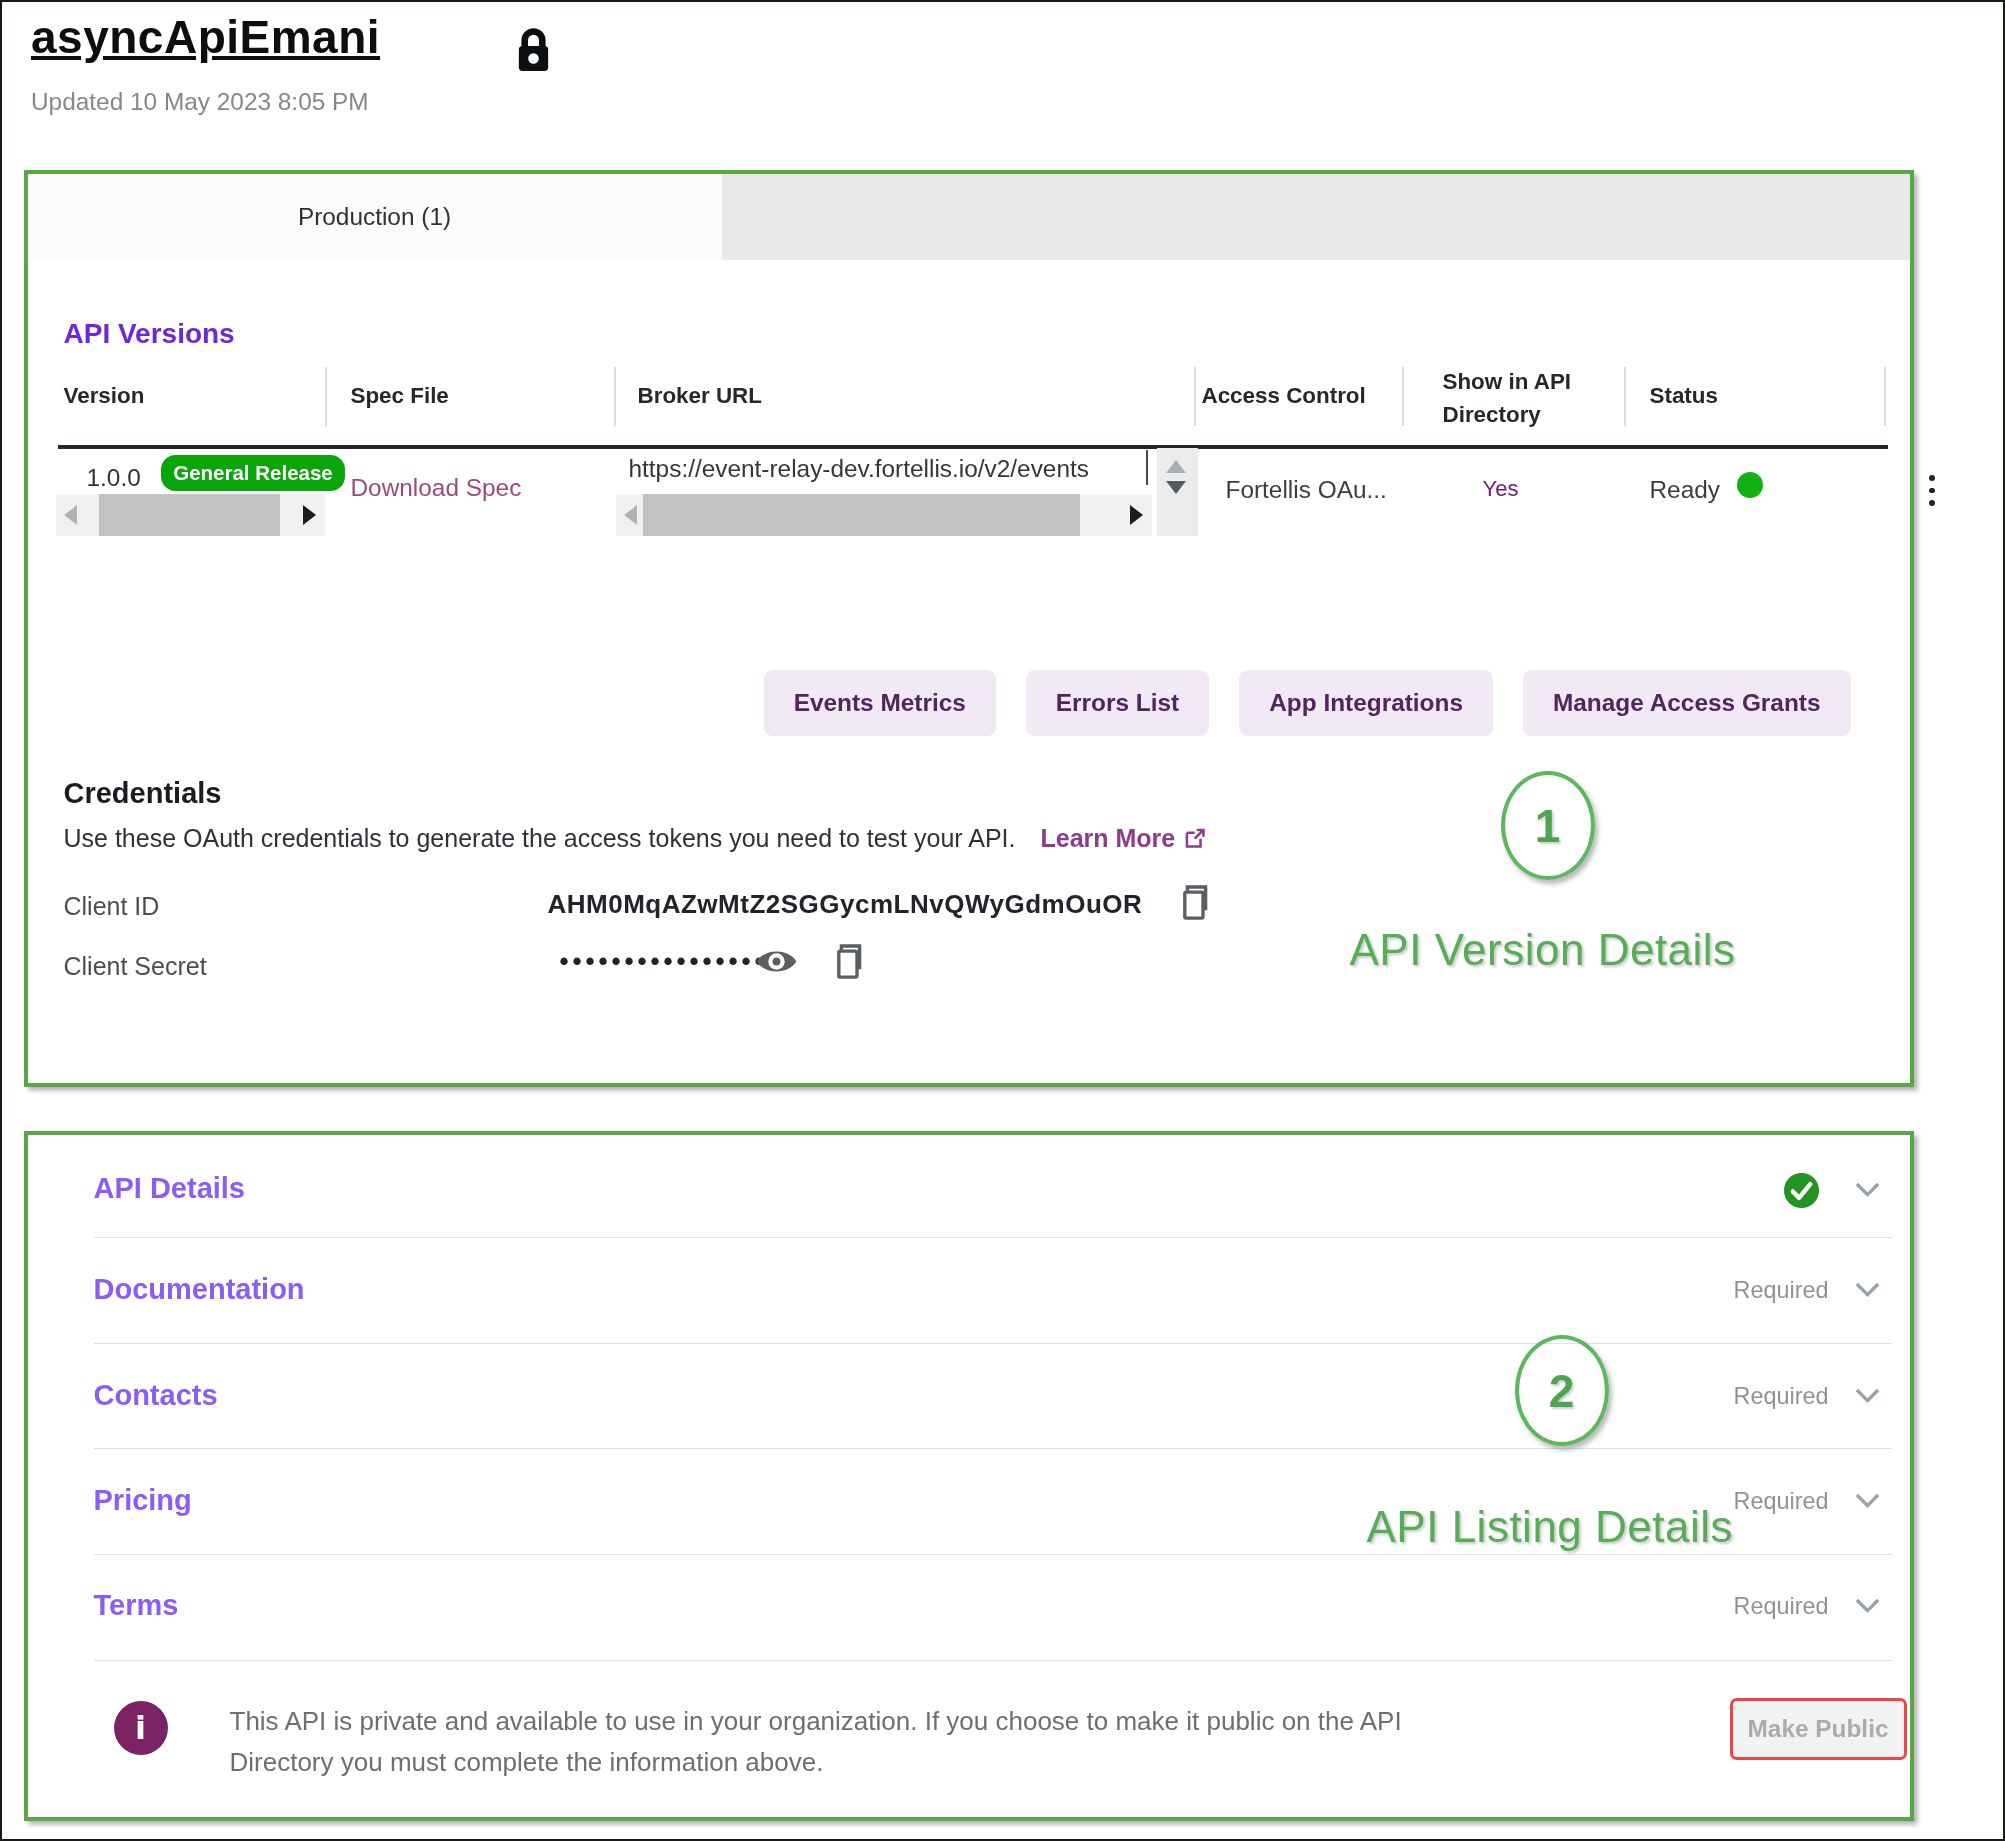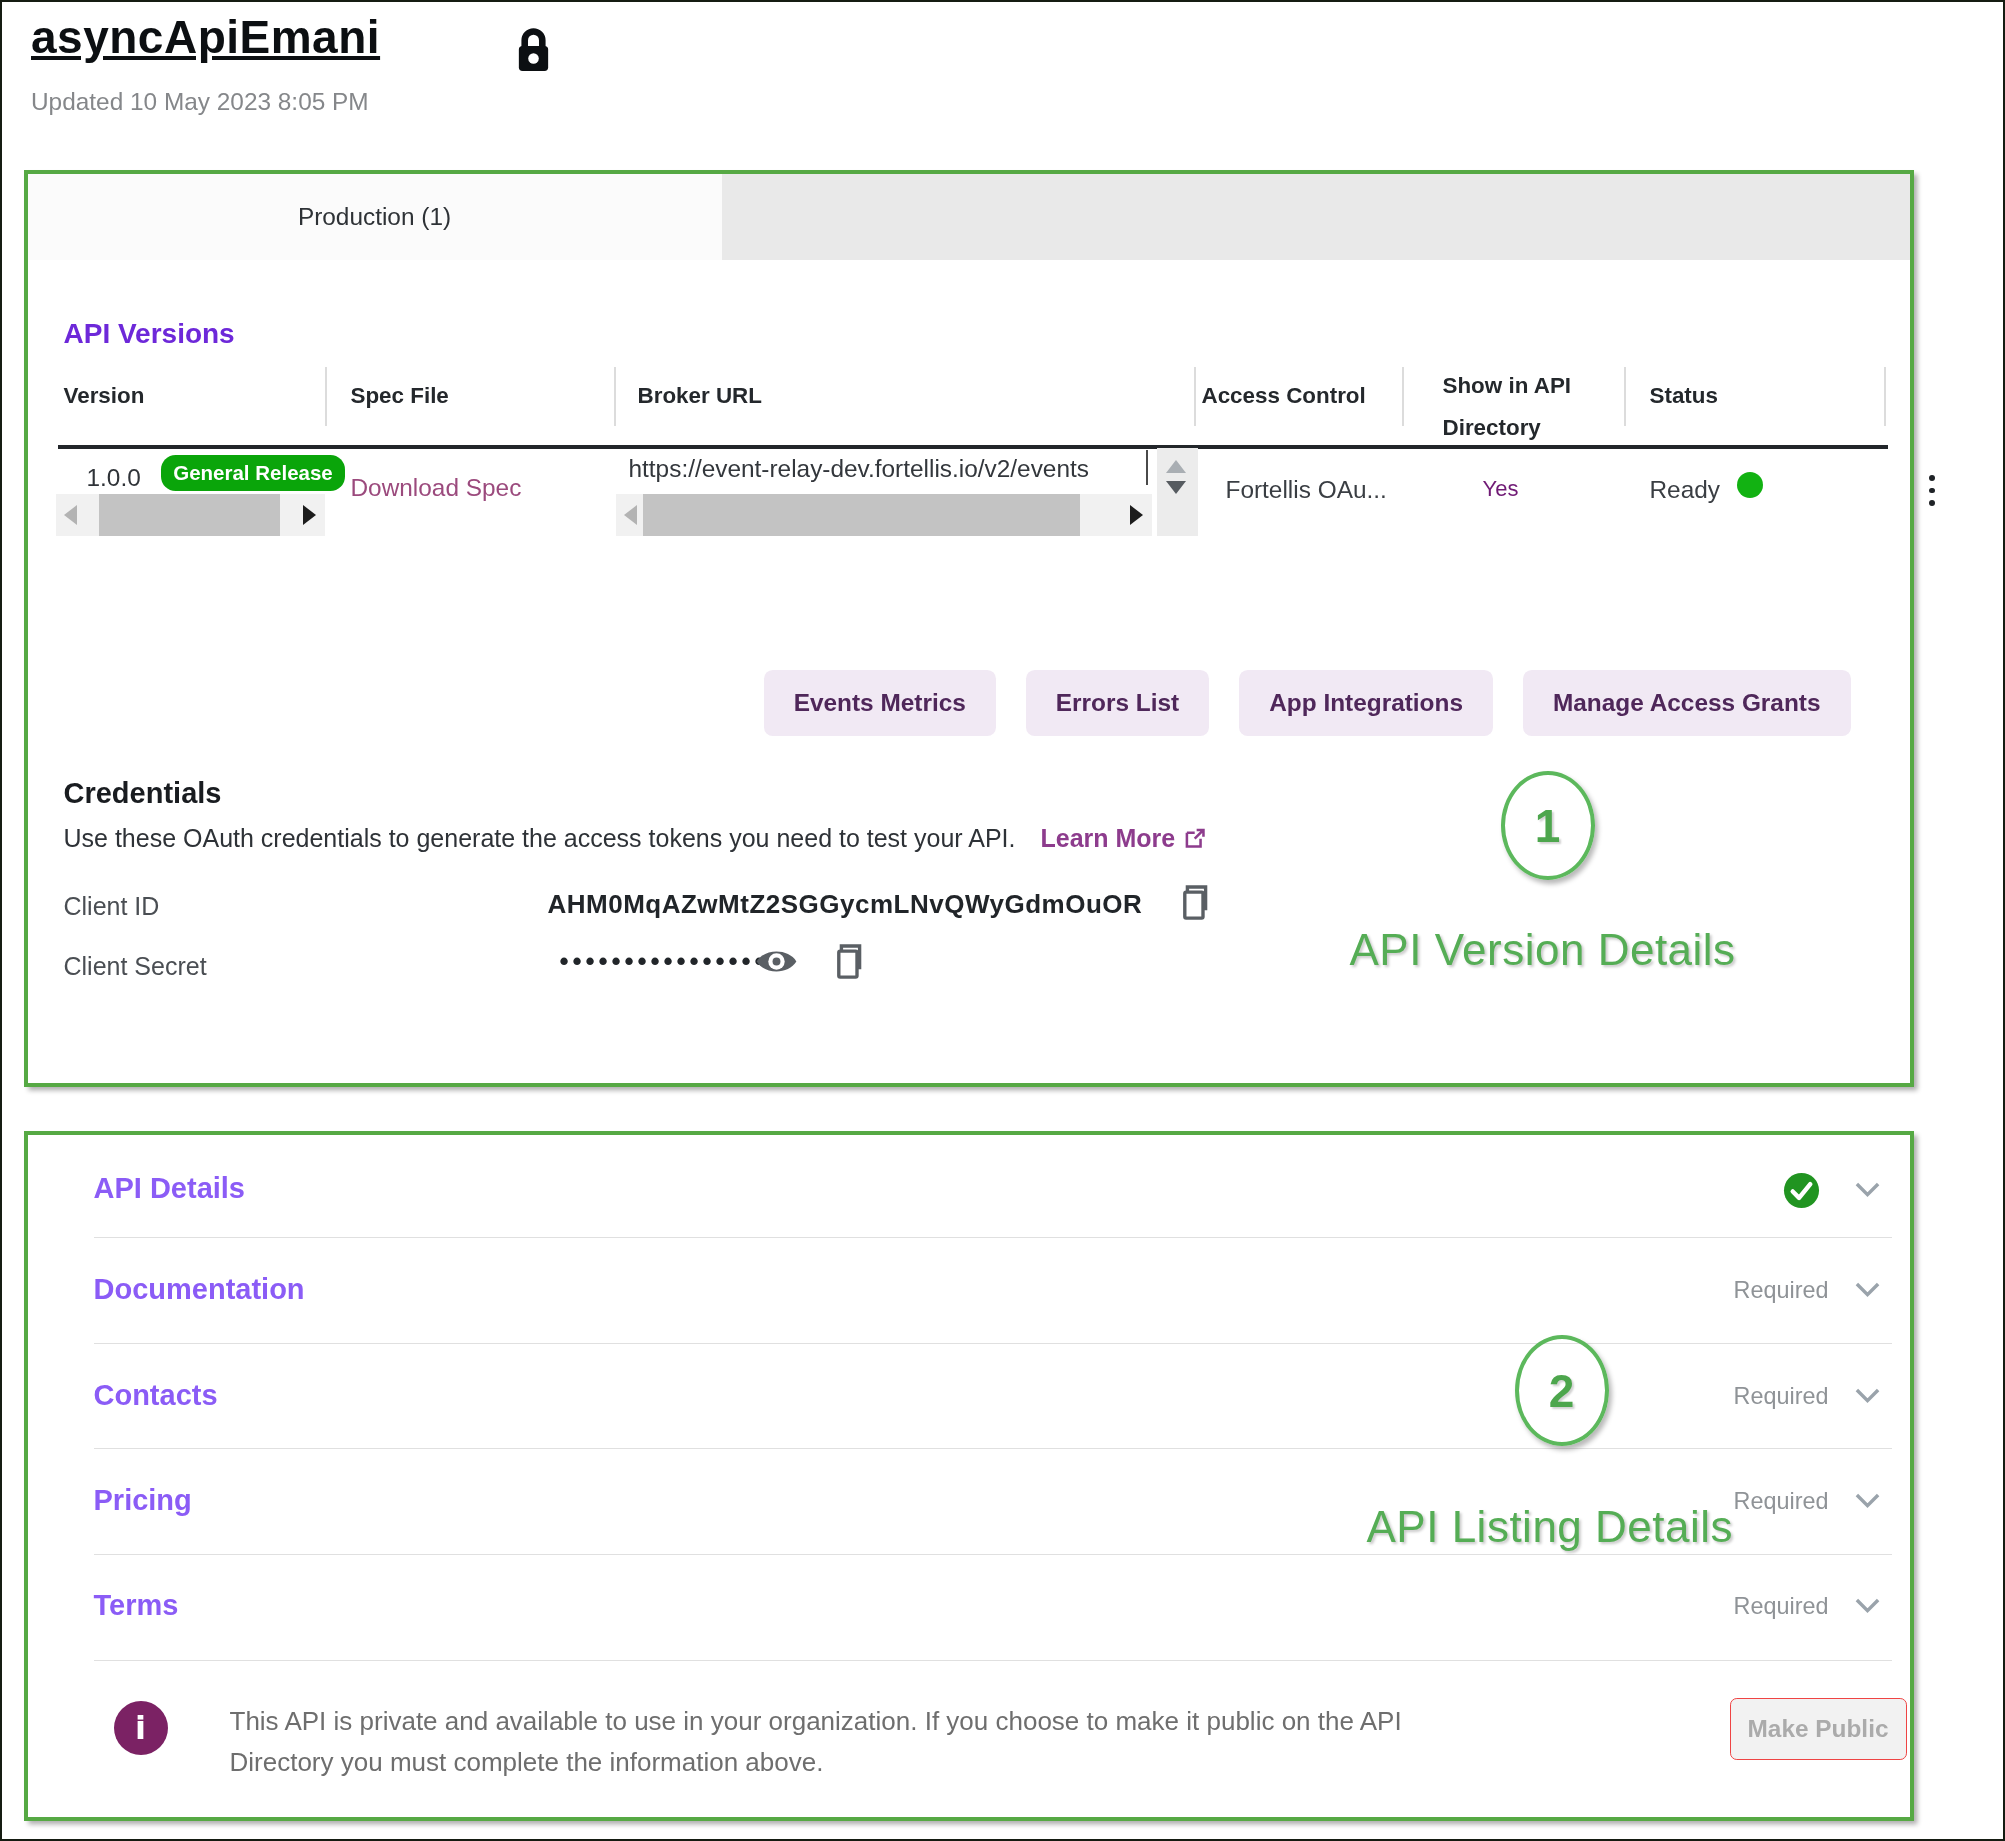--- a/index.html
+++ b/index.html
@@ -22,21 +22,21 @@
 
   
   .tabbar { position:absolute; left:0; top:0; right:0; height:86px; background:#e9e9e9; }
   .tab-active { position:absolute; left:0; top:0; width:694px; height:86px; background:#fbfbfb;
     display:flex; align-items:center; justify-content:center; font-size:24.4px; color:#2e3236; cursor:pointer; }
 
   
   .api-versions-h { position:absolute; left:36px; top:144px; font-size:28px; font-weight:700; color:#6d28d9; }
   .th { position:absolute; top:209px; font-size:22.4px; font-weight:600; color:#24282c; }
   .th-version { left:36px; } .th-spec { left:323px; } .th-broker { left:610px; }
-  .th-access { left:1174px;text-align:right; } .th-show { left:1415px; top:191px; width:168px; line-height:42px; }
+  .th-access { left:1174px;text-align:right; } .th-show { left:1415px; top:191px; width:168px; line-height:33px; }
   .th-status { left:1622px; }
   .col-div { position:absolute; top:193px; height:59px; width:2px; background:#dcdcdc; }
   .cd1{left:297px;} .cd2{left:586px;} .cd3{left:1166px;} .cd4{left:1374px;} .cd5{left:1596px;} .cd6{left:1856px;}
   .header-rule { position:absolute; left:30px; right:21.5px; top:271px; height:3.9px; background:#22262a; }
 
   .cell-version { position:absolute; left:59px; top:290px; font-size:24.4px; color:#2f3338; }
   .badge { position:absolute; left:133px; top:281px; background:#0aa50a; color:#ffffff;
     font-size:20.5px; font-weight:700; padding:5.9px 12.7px; border-radius:14.6px; }
   .spec-link { position:absolute; left:323px; top:300px; font-size:24.4px; color:#9b4a7d; cursor:pointer; }
   .url-text { position:absolute; left:601px; top:281px; font-size:24.4px; color:#33373c; white-space:nowrap; }
@@ -106,21 +106,21 @@
   .chev { position:absolute; right:29px; cursor:pointer; }
   .cv0{top:46px;} .cv1{top:146px;} .cv2{top:252px;} .cv3{top:357px;} .cv4{top:462px;}
   .check-ic { position:absolute; right:90px; top:37px; }
 
   
   .info-ic { position:absolute; left:86px; top:566px; width:54px; height:54px; border-radius:50%;
     background:#7b2264; color:#ffffff; display:flex; align-items:center; justify-content:center;
     font-size:32px; font-weight:800; font-family:"DejaVu Sans", sans-serif; }
   .notice-text { position:absolute; left:202px; top:566px; font-size:26px; line-height:41px; color:#6e6e6e; }
   .make-public { position:absolute; left:1702px; top:563px; width:177px; height:62px;
-    background:#f2f2f2; color:#ababab; border:1px solid #ef4444; border-radius:6.8px;
+    background:#f2f2f2; color:#ababab; border:3px solid #ef4444; border-radius:6.8px;
     font-size:24.4px; font-weight:600; font-family:"Liberation Sans", sans-serif; }
 </style>
 </head>
 <body>
 
 <div class="page">
 
   <h1 class="app-title">asyncApiEmani</h1>
   <span class="lock-ic">
     <svg width="41" height="47" viewBox="0 0 28 32">

